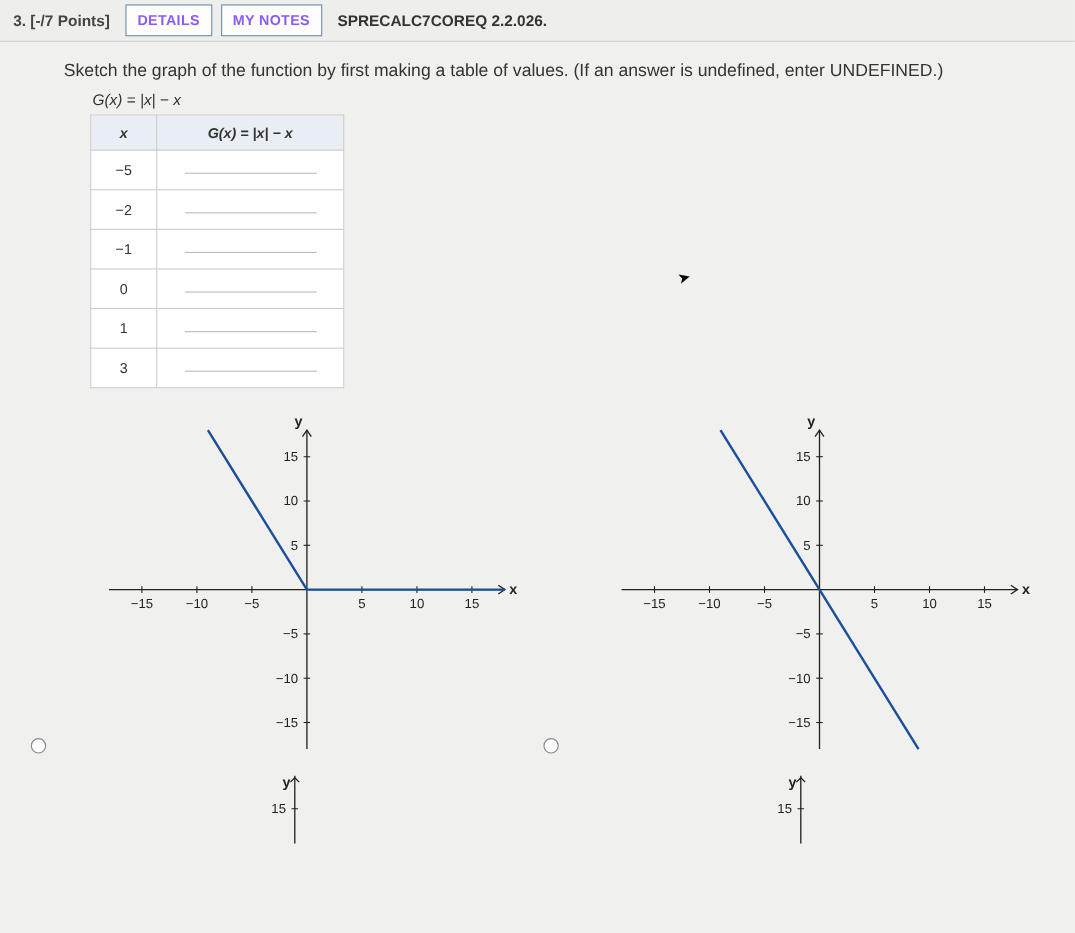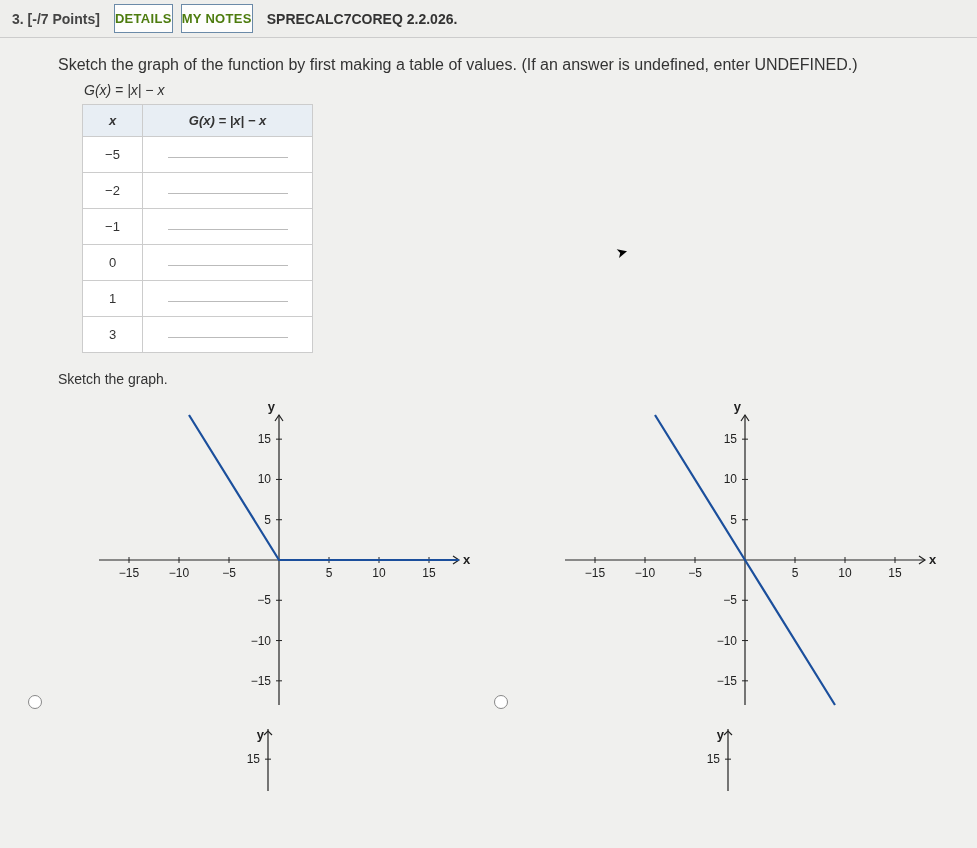--- a/index.html
+++ b/index.html
@@ -20,22 +20,22 @@
     }
     .q-label {
       color: #444;
       font-weight: bold;
       font-size: 14px;
       padding: 4px 6px;
     }
     .hdr-btn {
       border: 1px solid #6b8aa8;
       background: #fdfdfd;
-      color: #4d7c0f;
-      padding: 6px 0;
+      color: #8b5cf6;
+      padding: 6px 10px;
       font-size: 13px;
       font-weight: bold;
       cursor: pointer;
       letter-spacing: 0.3px;
     }
     .q-code {
       font-size: 14px;
       font-weight: bold;
       color: #333;
       padding-left: 6px;
@@ -177,21 +177,20 @@
         <tr>
           <td class="xcell">3</td>
           <td class="gcell">
               <div class="ans-line"></div>
             </td>
         </tr>
       </tbody>
     </table>
   </div>
 
-  <div class="section-label">Sketch the graph.</div>
 
   <div class="graph-row">
     <div class="graph-opt">
       <span class="radio"></span>
       <svg class="plot" id="plot0" width="430" height="330">
           <line class="axis" x1="55" y1="165" x2="415" y2="165"></line>
           <line class="axis" x1="235" y1="310" x2="235" y2="20"></line>
           <polyline class="axis" points="409,161 415,165 409,169" fill="none"></polyline>
           <polyline class="axis" points="231,26 235,20 239,26" fill="none"></polyline>
           <line class="tick" x1="85" y1="162" x2="85" y2="168"></line>

